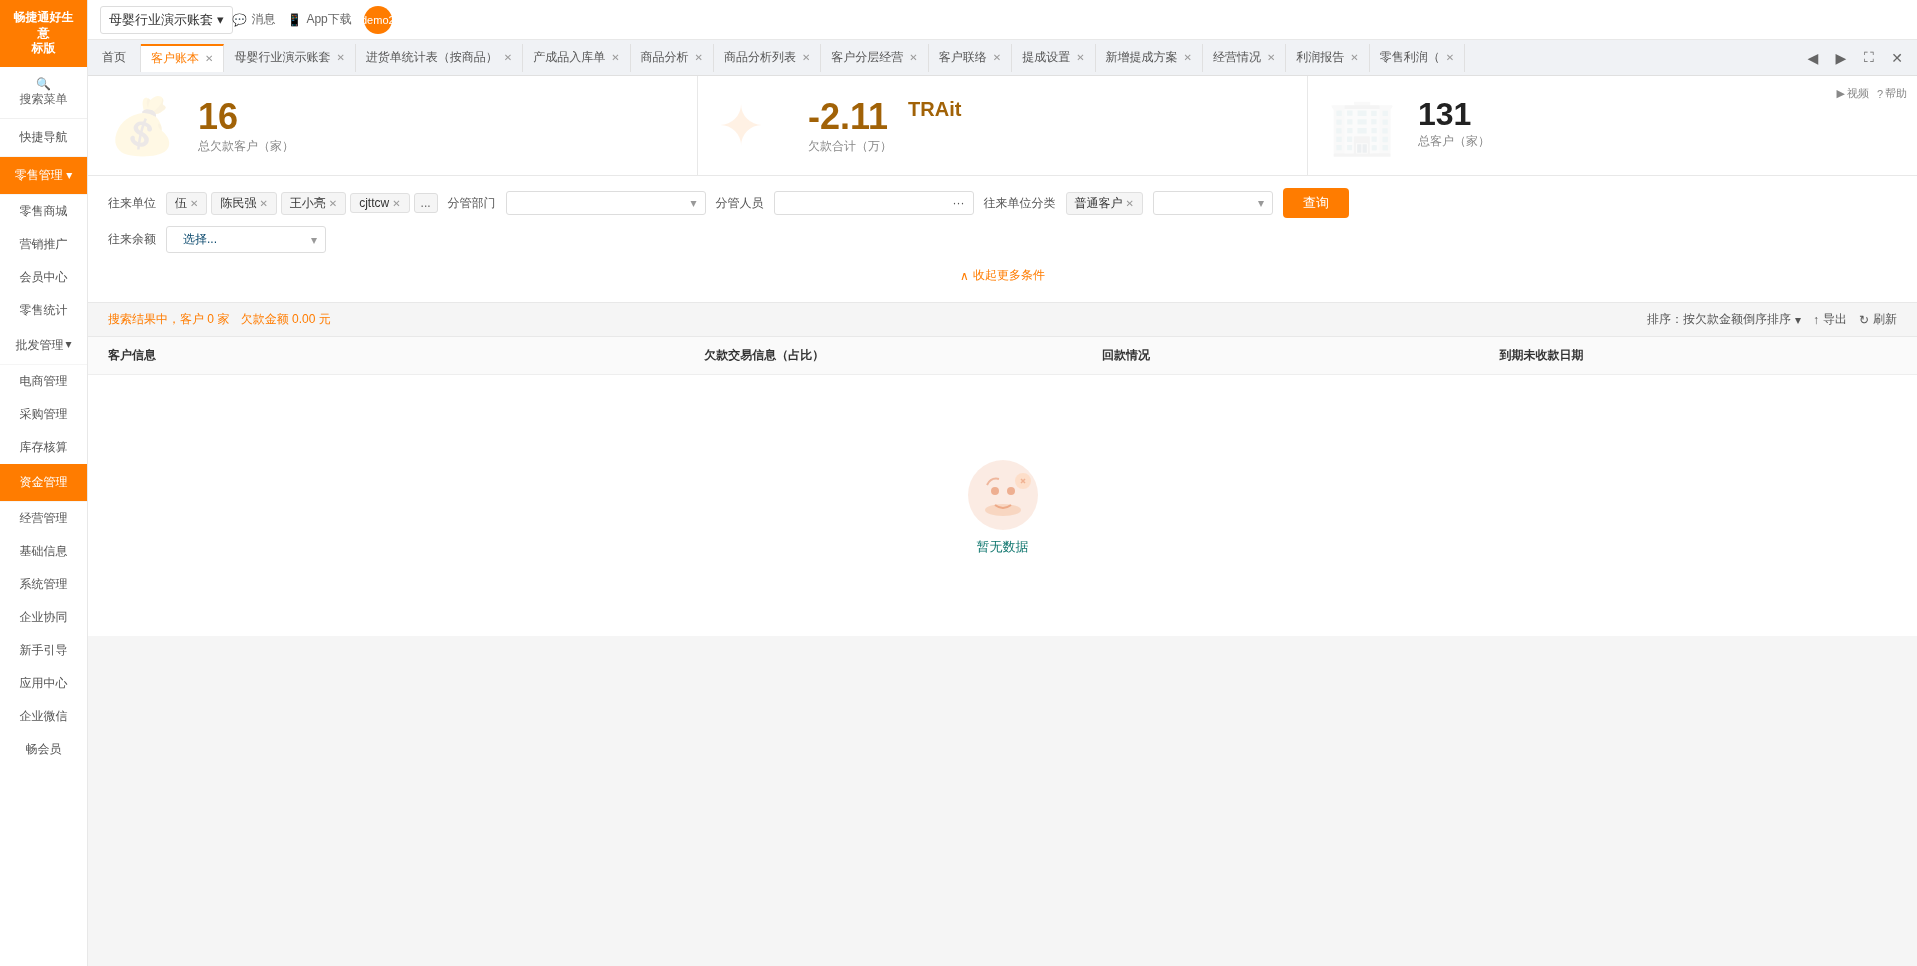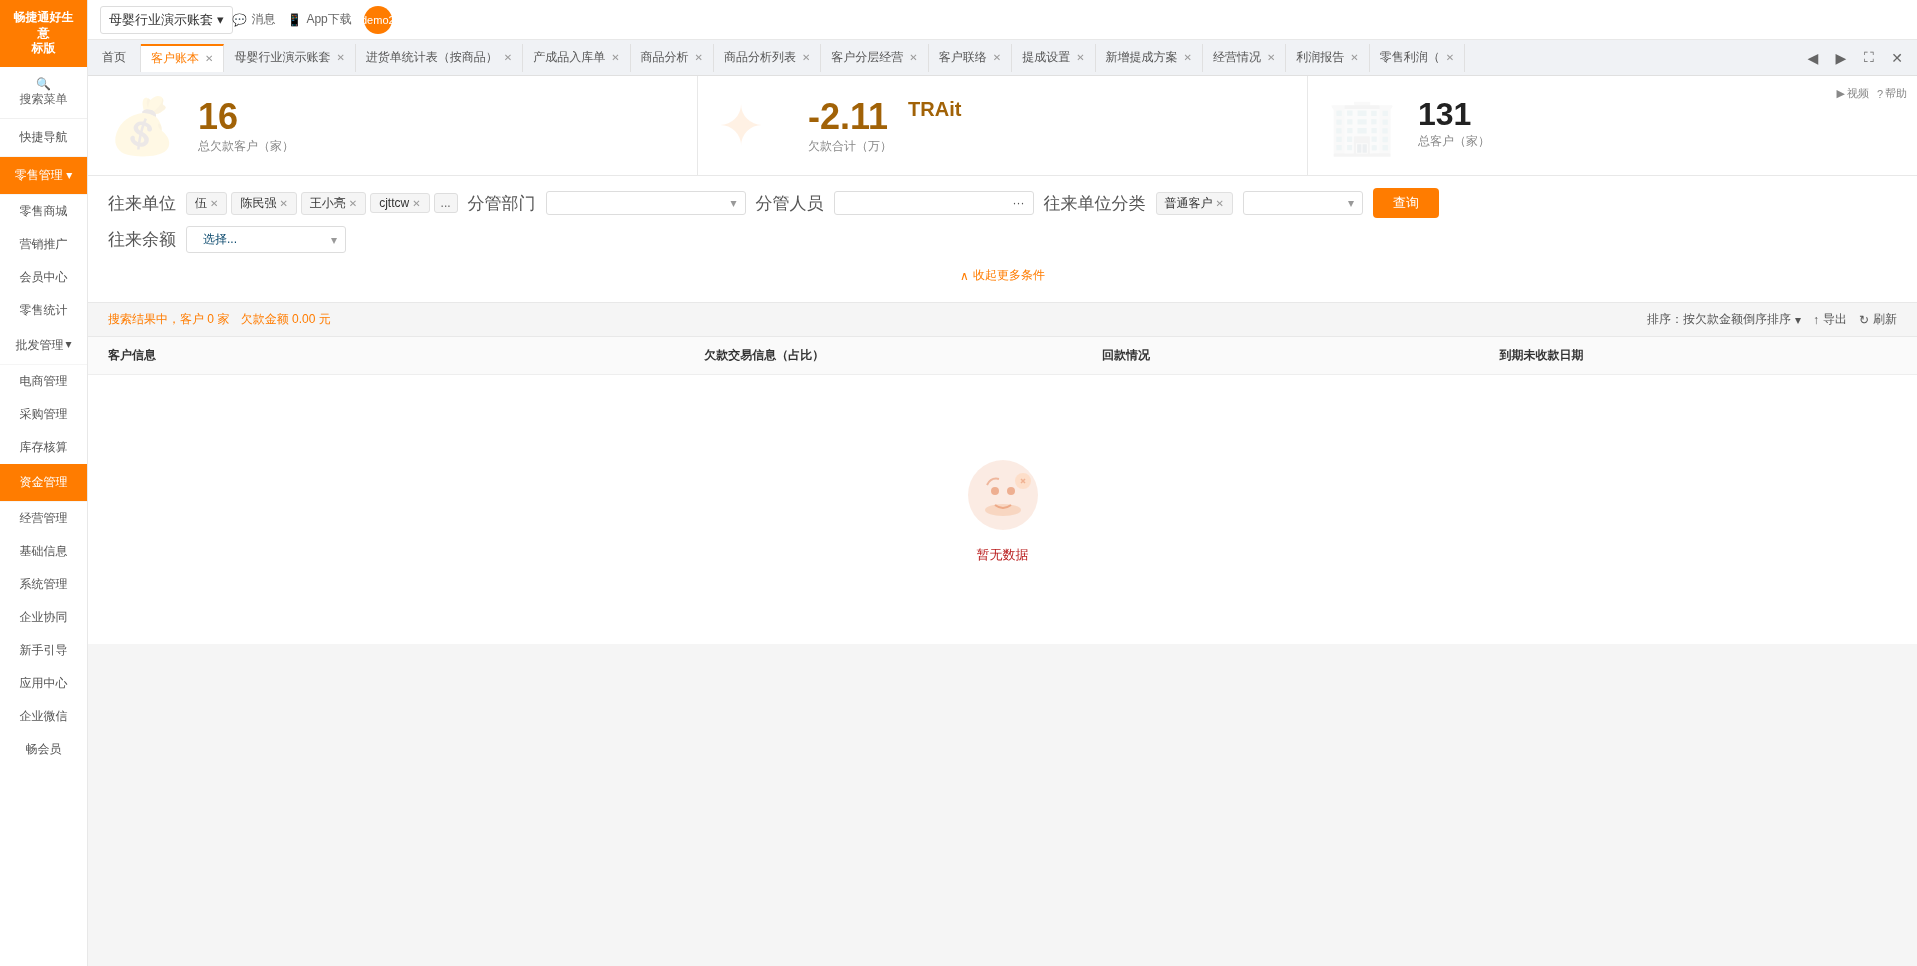--- a/index.html
+++ b/index.html
@@ -44,21 +44,21 @@
     .stat-card:last-child { border-right: none; }
     .stat-number { font-size: 36px; font-weight: bold; color: #a16207; }
     .stat-number.dark { color: #222; font-size: 32px; }
     .stat-label { font-size: 12px; color: #888; }
     .stat-card-video { position: absolute; top: 10px; right: 10px; display: flex; gap: 8px; }
     .stat-card-link { font-size: 11px; color: #888; cursor: pointer; display: flex; align-items: center; gap: 2px; }
 
     
     .filter-area { background: #fff; padding: 12px 20px; border-bottom: 1px solid #e8e8e8; }
     .filter-row { display: flex; align-items: center; flex-wrap: wrap; gap: 10px; margin-bottom: 8px; }
-    .filter-label { font-size: 17px; color: #555; white-space: nowrap; }
+    .filter-label { font-size: 12px; color: #555; white-space: nowrap; }
     .filter-tags { display: flex; align-items: center; flex-wrap: wrap; gap: 4px; }
     .filter-tag { display: flex; align-items: center; gap: 3px; background: #f5f5f5; border: 1px solid #e0e0e0; border-radius: 3px; padding: 2px 8px; font-size: 12px; color: #333; }
     .filter-tag-close { cursor: pointer; color: #999; font-size: 10px; }
     .filter-tag-more { cursor: pointer; color: #666; font-size: 12px; padding: 2px 6px; border: 1px solid #ddd; border-radius: 3px; background: #f5f5f5; }
     .filter-select { display: flex; align-items: center; gap: 4px; border: 1px solid #ddd; border-radius: 3px; padding: 4px 8px; font-size: 12px; color: #555; cursor: pointer; min-width: 120px; background: #fff; }
     .filter-select-wide { min-width: 200px; }
     .filter-select .arrow { color: #999; }
     .filter-collapse { display: flex; align-items: center; justify-content: center; padding: 6px; cursor: pointer; color: #ff7c00; font-size: 12px; gap: 4px; }
     .query-btn { background: #ff7c00; color: #fff; border: none; border-radius: 4px; padding: 6px 20px; font-size: 13px; cursor: pointer; }
 
@@ -71,21 +71,21 @@
     .result-btn { display: flex; align-items: center; gap: 4px; cursor: pointer; color: #555; }
 
     
     .table-container { background: #fff; margin: 0; }
     .table-header { display: flex; align-items: center; padding: 10px 20px; border-bottom: 1px solid #eee; background: #fafafa; }
     .table-col { flex: 1; font-size: 12px; font-weight: bold; color: #333; }
     .table-col:first-child { flex: 1.5; }
 
     
     .empty-state { display: flex; flex-direction: column; align-items: center; justify-content: center; padding: 80px 20px; }
-    .empty-text { font-size: 13px; color: #b91c1c; margin-top: 8px; }
+    .empty-text { font-size: 13px; color: #0f766e; margin-top: 0; }
   </style>
 </head>
 <body>
 
 <div class="sidebar">
   <div class="sidebar-logo">
     <div class="sidebar-logo-text">
       <div>畅捷通好生意</div>
       <div>标版</div>
     </div>

